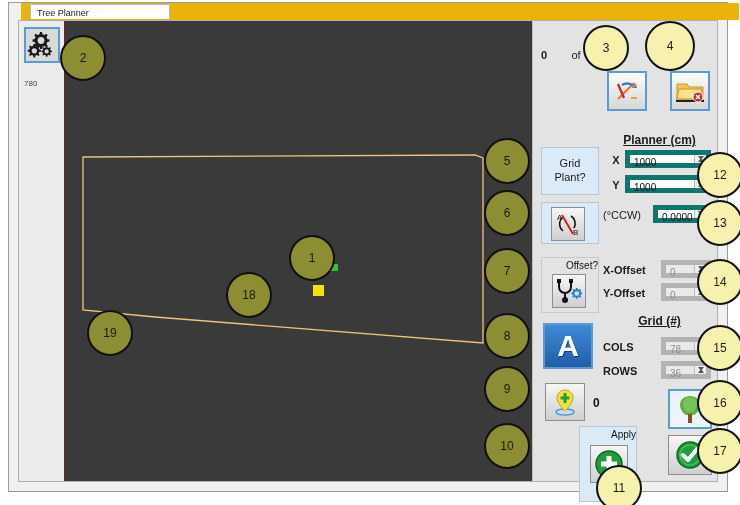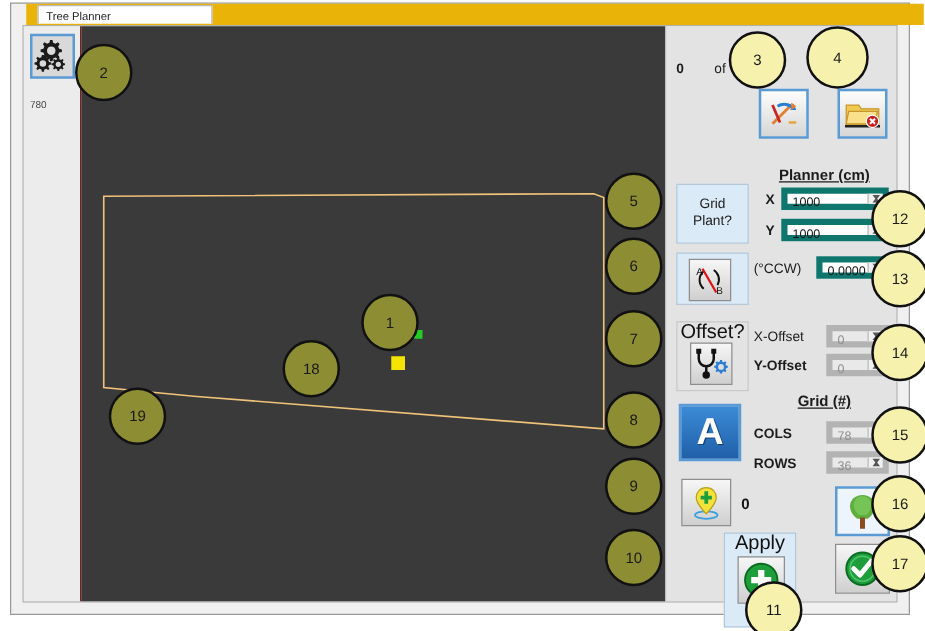--- a/index.html
+++ b/index.html
@@ -88,22 +88,22 @@
     display:flex;align-items:center;justify-content:center;
   }
   .tbtn.sel{border:2px solid #5b9bd5;}
   
   .grp{
     position:absolute;box-sizing:border-box;
     border:1px solid #b6c8d8;background:#dbeaf7;
   }
   .grp.plain{border:1px solid #c9c9c9;background:#e3e3e3;}
   .grp .cap{
-    position:absolute;left:0;top:2px;width:100%;text-align:center;
-    font-size:16px;color:#111;line-height:12px;
+    position:absolute;left:0;top:2px;width:100%;text-align:right;
+    font-size:10px;color:#111;line-height:12px;
   }
   
   .badge{
     position:absolute;border-radius:50%;
     border:2.5px solid #111;
     display:flex;align-items:center;justify-content:center;
     font-size:12px;color:#1a1a1a;font-family:"Liberation Sans",sans-serif;
     z-index:50;
   }
   .badge.dark{background:#8d8d33;}
@@ -250,21 +250,21 @@
         <span>1000</span>
         <span class="arrows"></span>
       </div>
 
       <div style="position:absolute;left:70px;top:188px;font-weight:normal;">(°CCW)</div>
       <div class="spin" style="left:120px;top:184px;width:58px;">
         <span>0.0000</span>
         <span class="arrows"></span>
       </div>
 
-      <div style="position:absolute;left:70px;top:243px;font-weight:normal;">X-Offset</div>
+      <div style="position:absolute;left:70px;top:243px;font-weight:bold;">X-Offset</div>
       <div class="spin dis" style="left:128px;top:239px;width:50px;">
         <span>0</span>
         <span class="arrows"></span>
       </div>
 
       <div style="position:absolute;left:70px;top:266px;font-weight:bold;text-align:right;">Y-Offset</div>
       <div class="spin dis" style="left:128px;top:262px;width:50px;">
         <span>0</span>
         <span class="arrows"></span>
       </div>

